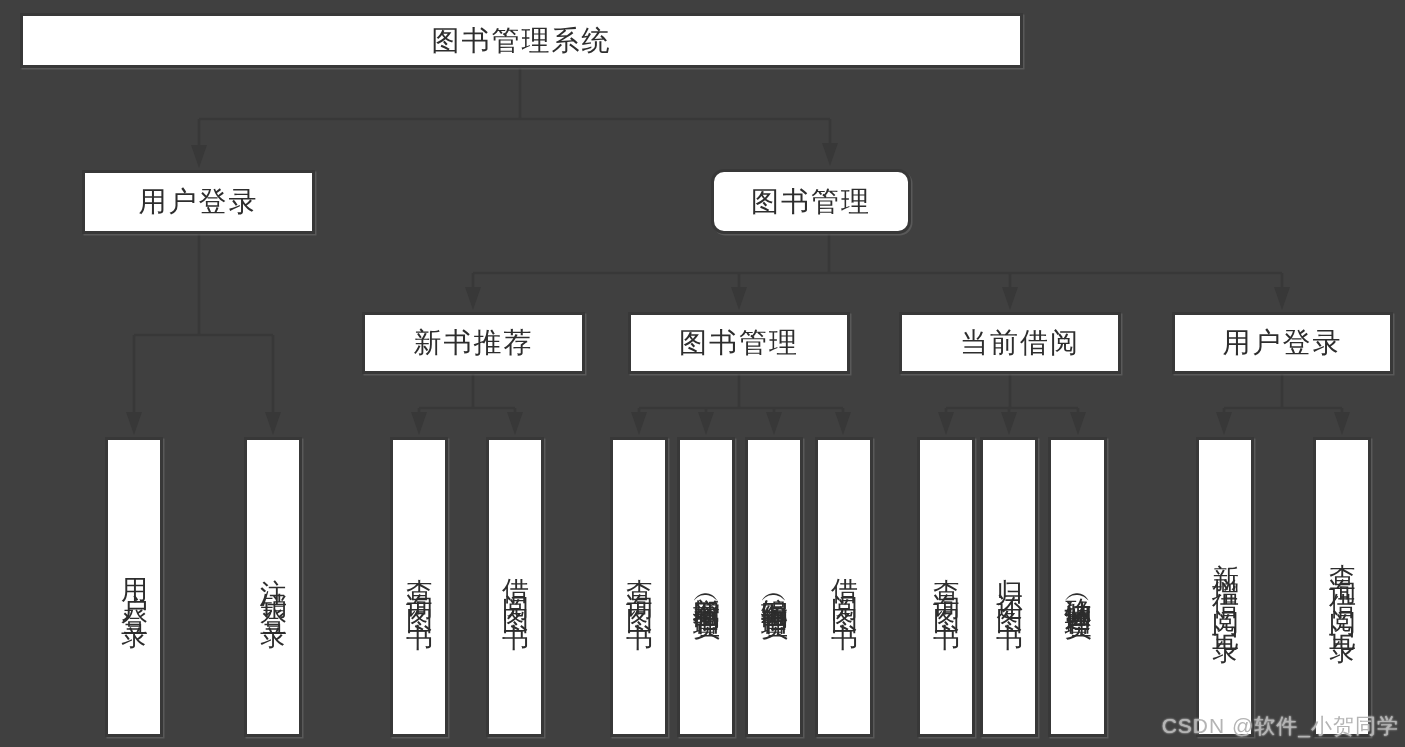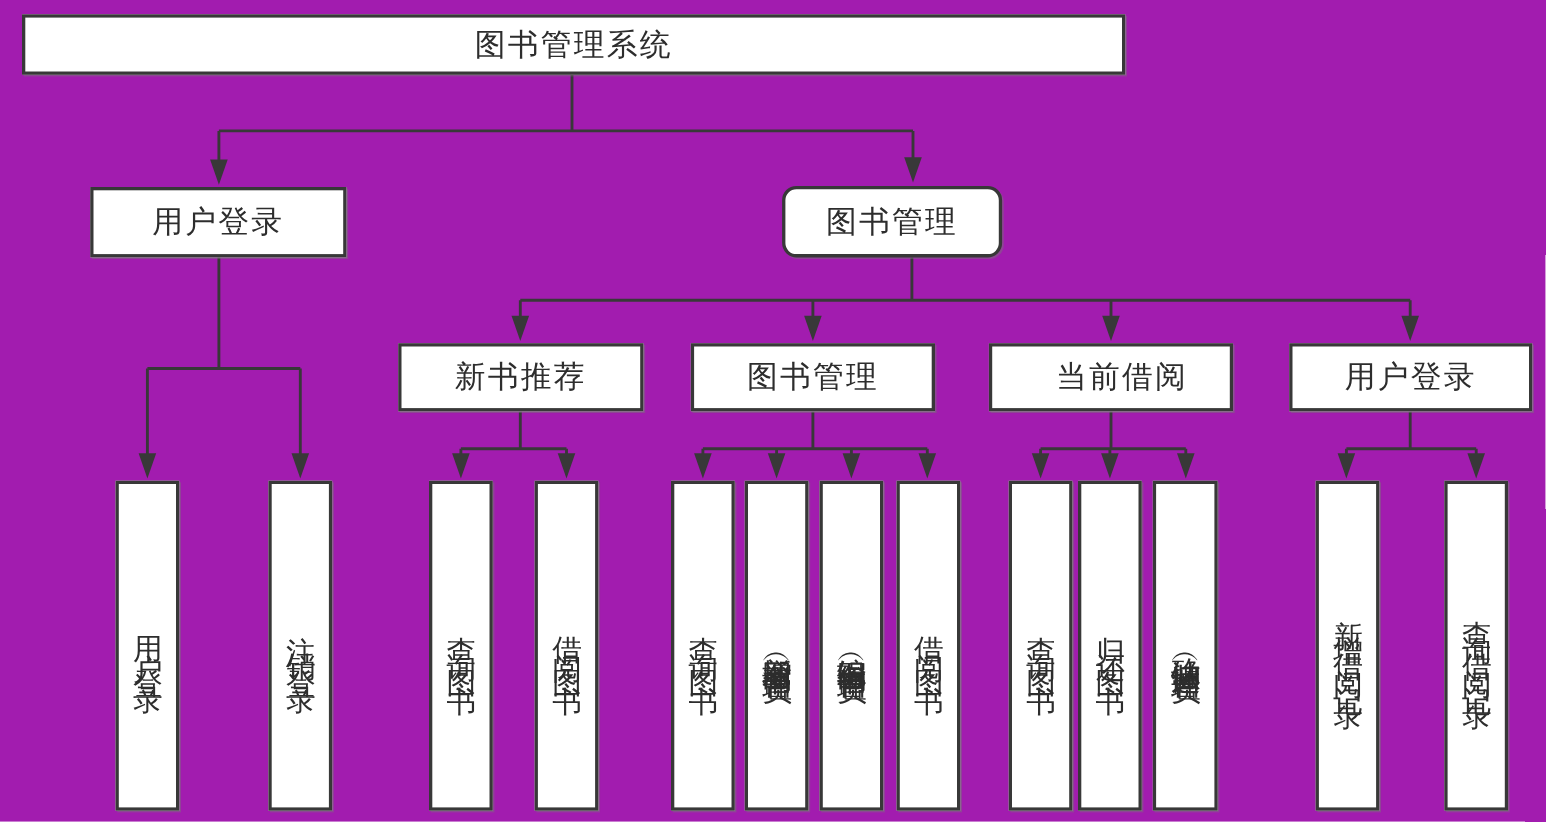--- a/index.html
+++ b/index.html
@@ -5,21 +5,21 @@
   html, body {
     margin: 0;
     padding: 0;
     background: #ffffff;
     font-family: "Liberation Sans", "DejaVu Sans", sans-serif;
   }
   #stage {
     position: relative;
     width: 1405px;
     height: 747px;
-    background: #a21caf;
+    background: #404040;
     overflow: hidden;
   }
   #wires {
     position: absolute;
     left: 0;
     top: 0;
     width: 1405px;
     height: 747px;
   }
   .node {
@@ -140,13 +140,14 @@
     <span class="vlabel" style="letter-spacing: 2.375px;">确认归还（管理员）</span>
   </div>
 
   <div class="node vbox" style="left:1196px; top:437px; width:58px; height:300px;">
     <span class="vlabel" style="letter-spacing: 15px;">新增借阅记录</span>
   </div>
   <div class="node vbox" style="left:1313px; top:437px; width:58px; height:300px;">
     <span class="vlabel" style="letter-spacing: 15px;">查询借阅记录</span>
   </div>
 
+  <div class="watermark">CSDN @软件_小贺同学</div>
 </div>
 
 </body></html>

